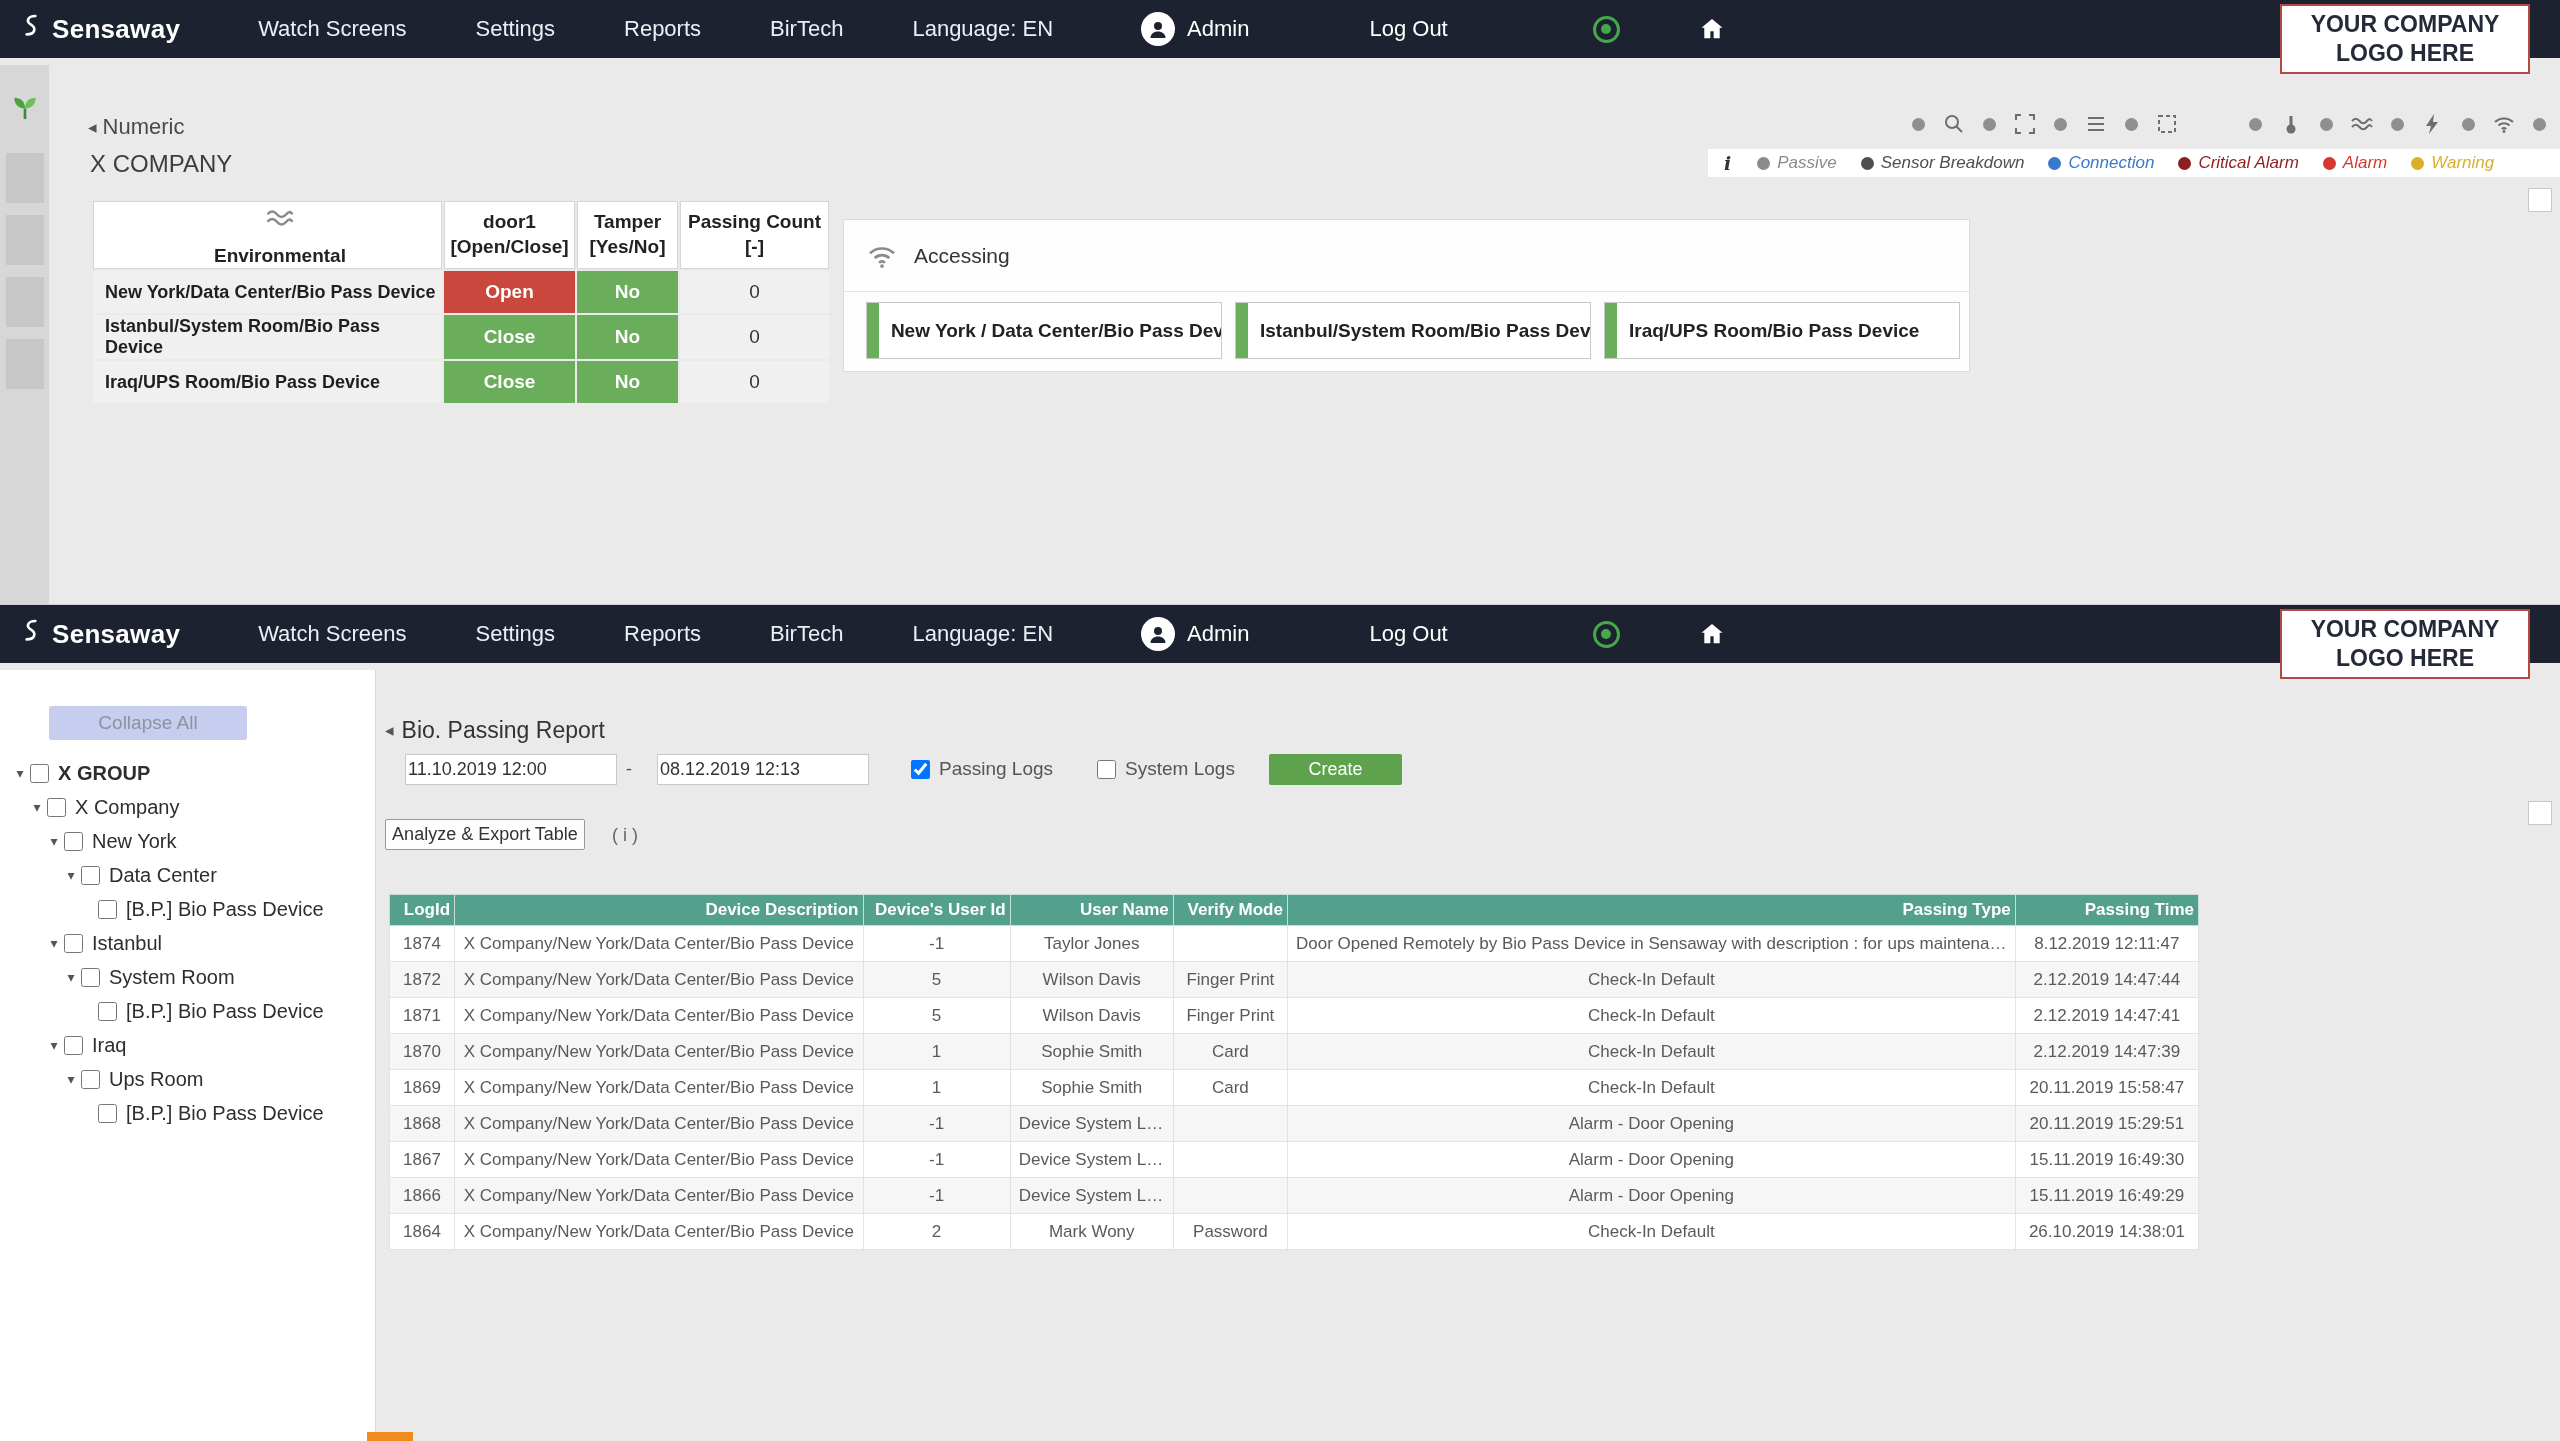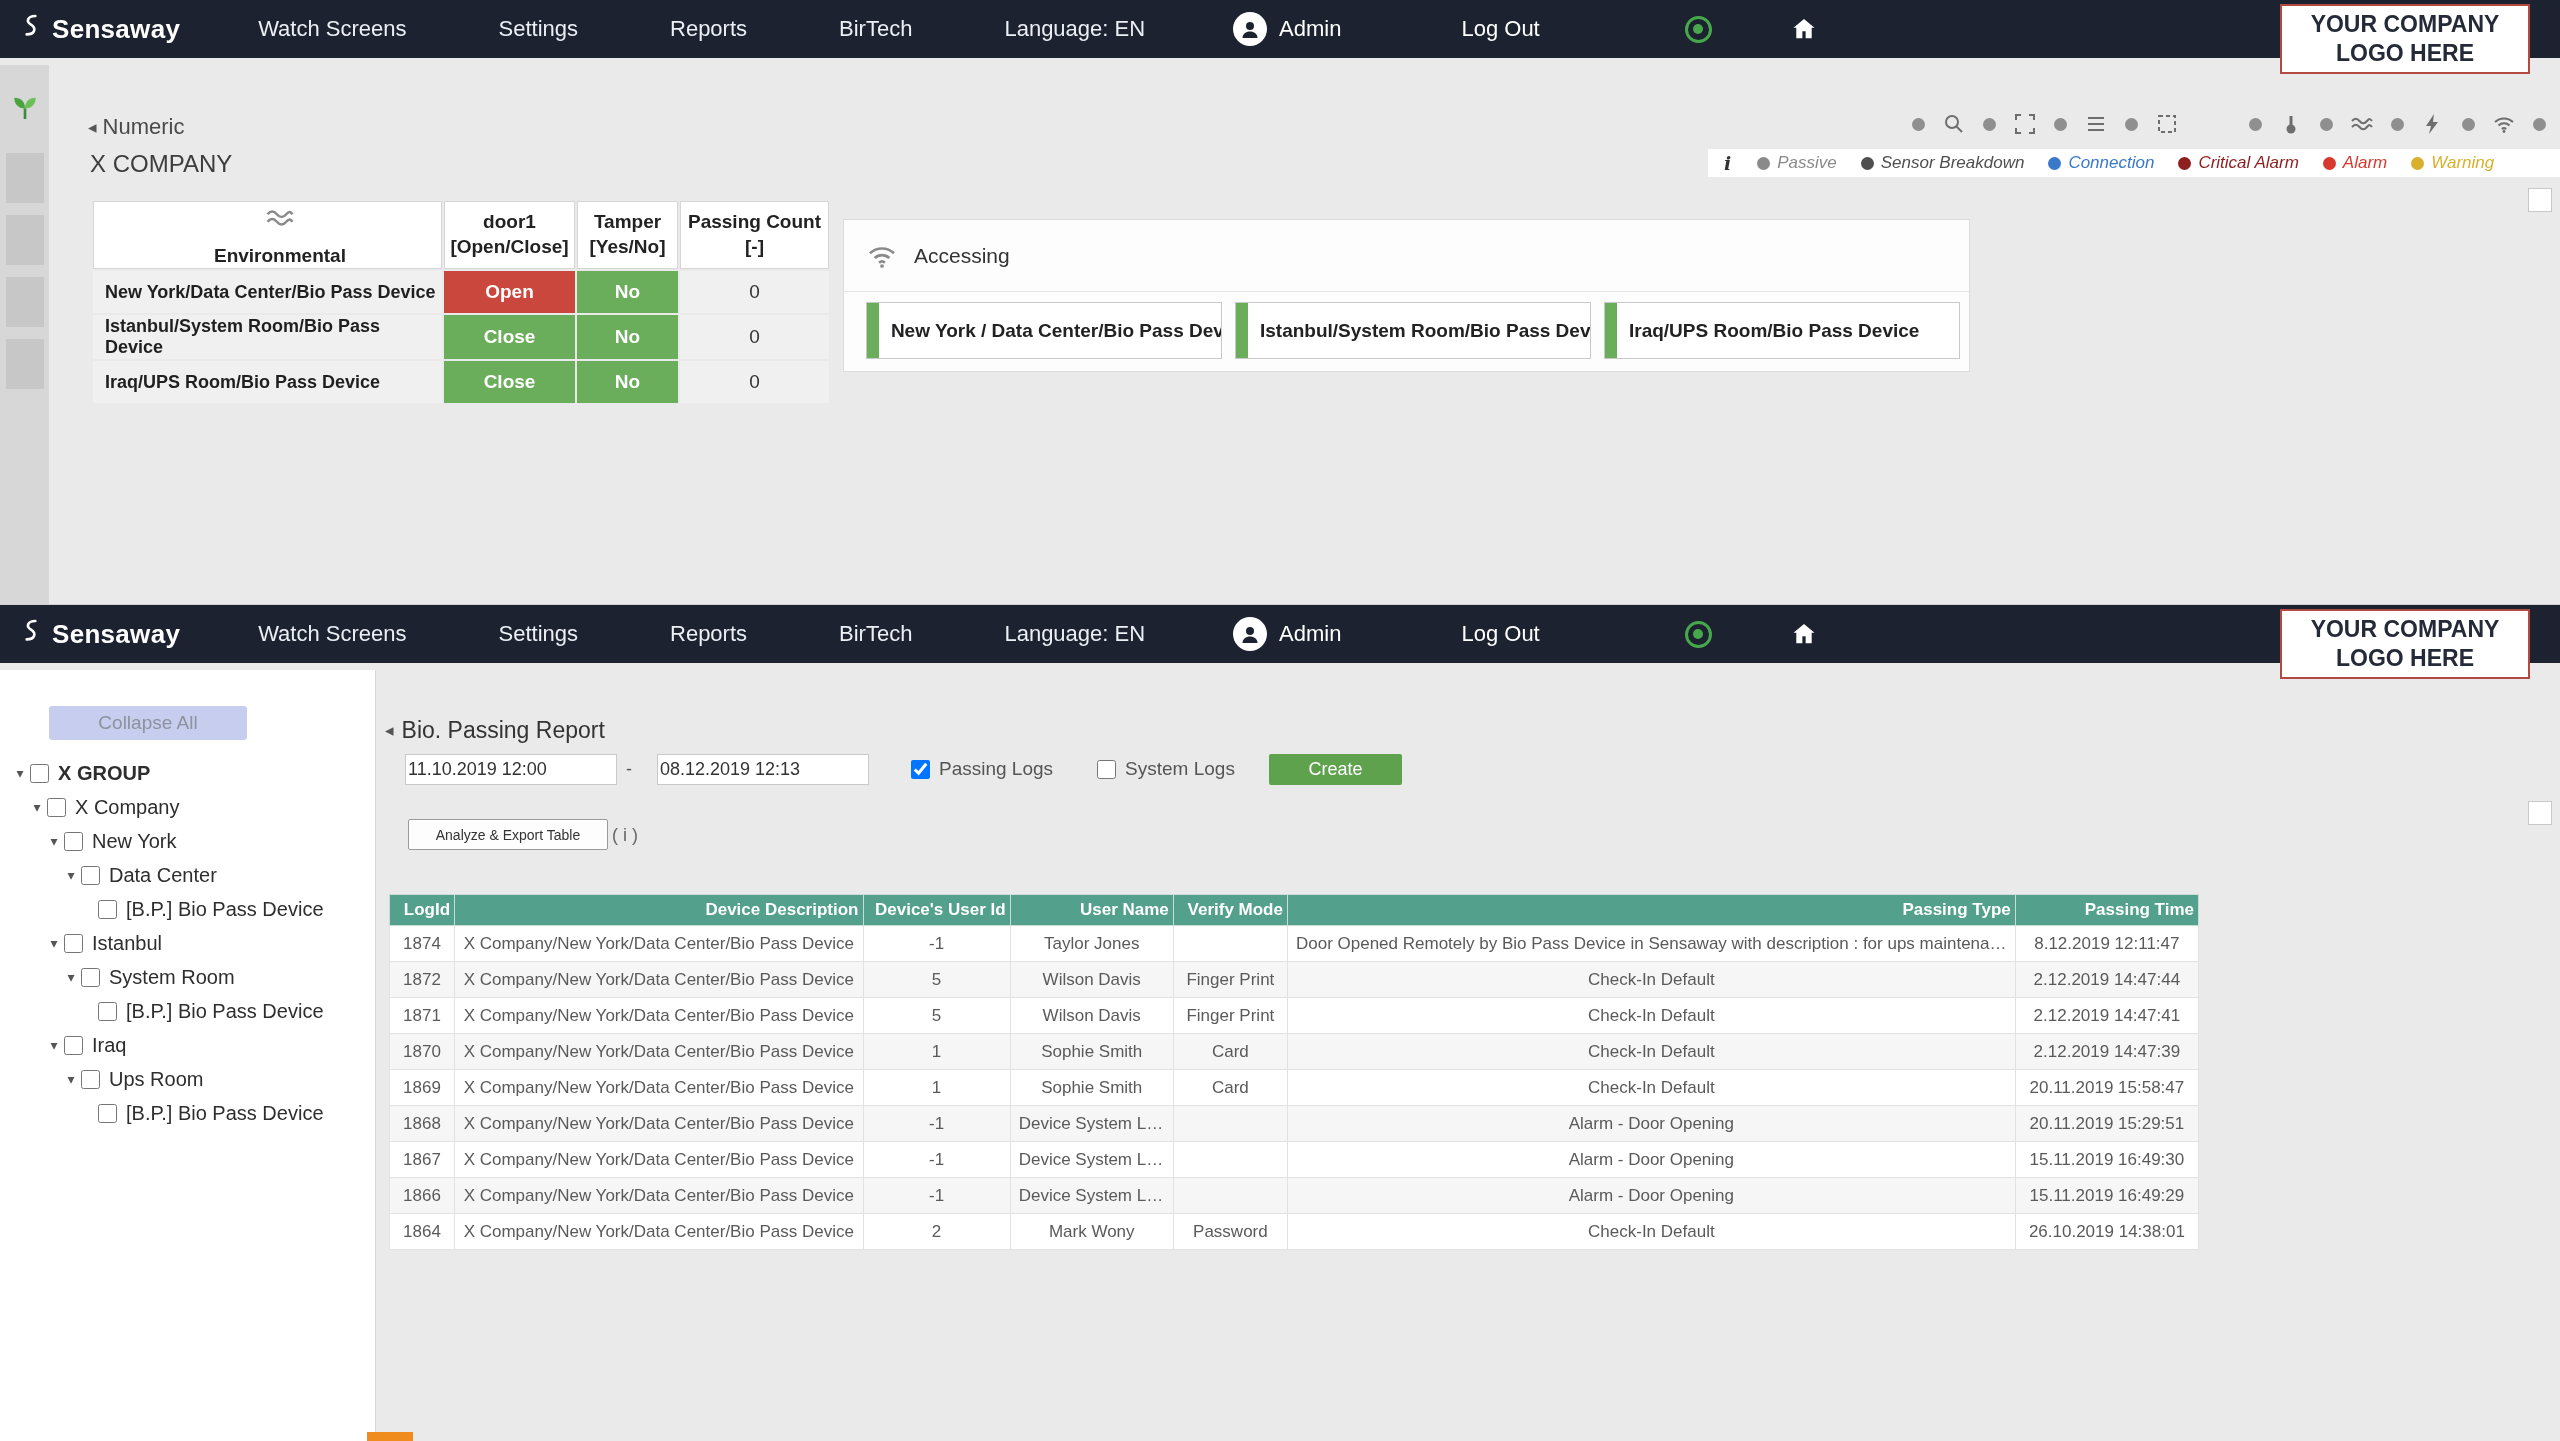--- a/index.html
+++ b/index.html
@@ -5,21 +5,21 @@
   * { box-sizing: border-box; }
   html,body { margin:0; padding:0; background:#888; }
   body { font-family:"Liberation Sans", sans-serif; }
   .page { position:relative; width:2560px; height:1441px; background:#eaeaea; overflow:hidden; }
 
   
   .nav { position:relative; height:58px; background:#1c2230; display:flex; align-items:center; padding-left:18px; color:#fff; z-index:5; }
   .brand { display:flex; align-items:center; gap:8px; cursor:pointer; }
   .brand-icon svg { width:26px; height:34px; display:block; }
   .brand-text { font-size:26px; font-weight:bold; letter-spacing:.3px; }
-  .nav-items { display:flex; gap:92px; margin-left:78px; }
+  .nav-items { display:flex; gap:69px; margin-left:78px; }
   .nav-item { font-size:22px; color:#eceff4; cursor:pointer; white-space:nowrap; }
   .nav-user { display:flex; align-items:center; margin-left:88px; }
   .avatar { width:34px; height:34px; border-radius:50%; background:#fff; display:flex; align-items:center; justify-content:center; }
   .avatar svg { width:24px; height:24px; }
   .user-name { font-size:22px; margin-left:12px; }
   .logout { font-size:22px; margin-left:120px; cursor:pointer; }
   .status-circle { width:27px; height:27px; border-radius:50%; border:3px solid #46a84b; margin-left:145px; display:flex; align-items:center; justify-content:center; cursor:pointer; }
   .status-dot-inner { width:10px; height:10px; border-radius:50%; background:#46a84b; }
   .home { margin-left:78px; cursor:pointer; }
   .home svg { width:28px; height:28px; display:block; }
@@ -86,21 +86,21 @@
 
   .report-title { position:absolute; left:385px; top:112px; font-size:23px; color:#333; display:flex; align-items:center; gap:8px; }
   .controls { position:absolute; left:389px; top:148px; display:flex; align-items:center; height:32px; }
   .date-input { width:212px; height:31px; border:1px solid #c9c9c9; font-size:18px; color:#333; background:#fff; font-family:inherit;margin-left:16px; }
   .date-sep { margin:0 9px; color:#555; font-size:18px; }
   .chk-group { display:flex; align-items:center; gap:9px; margin-left:42px; }
   .chk-group.second { margin-left:44px; }
   .chk { width:19px; height:19px; margin:0; cursor:pointer; }
   .chk-label { font-size:19px; color:#555; white-space:nowrap; }
   .create-btn { margin-left:34px; width:133px; height:31px; background:#5fa24d; color:#fff; border:none; font-size:18px; border-radius:2px; cursor:pointer; font-family:inherit; }
-  .analyze-btn { position:absolute; left:408px; top:214px; width:200px; height:31px; background:#fdfdfd; border:1px solid #9a9a9a; font-size:14px; color:#333; border-radius:2px; cursor:pointer; font-family:inherit; }
+  .analyze-btn { position:absolute; left:385px; top:214px; width:200px; height:31px; background:#fdfdfd; border:1px solid #9a9a9a; font-size:18px; color:#333; border-radius:2px; cursor:pointer; font-family:inherit; }
   .info-hint { position:absolute; left:612px; top:220px; font-size:18px; color:#666; }
 
   .report-table { position:absolute; left:389px; top:289px; width:1810px; border-collapse:collapse; table-layout:fixed; background:#fff; }
   .report-table th { background:#53a18d; color:#fff; font-size:17px; font-weight:bold; height:31px; border:1px solid #c9dcd6; padding:0 4px; cursor:pointer;text-align:right; }
   .report-table td { font-size:17px; color:#5a5a5a; text-align:center; height:36px; border:1px solid #e2e2e2; overflow:hidden; white-space:nowrap; text-overflow:ellipsis; padding:0 8px; background:#fff; }
   .report-table tr.alt td { background:#f6f6f6; }
 
   .scroll-thumb { position:absolute; left:367px; bottom:0; width:46px; height:9px; background:#f08c1e; cursor:pointer; }
 </style>
 </head>

